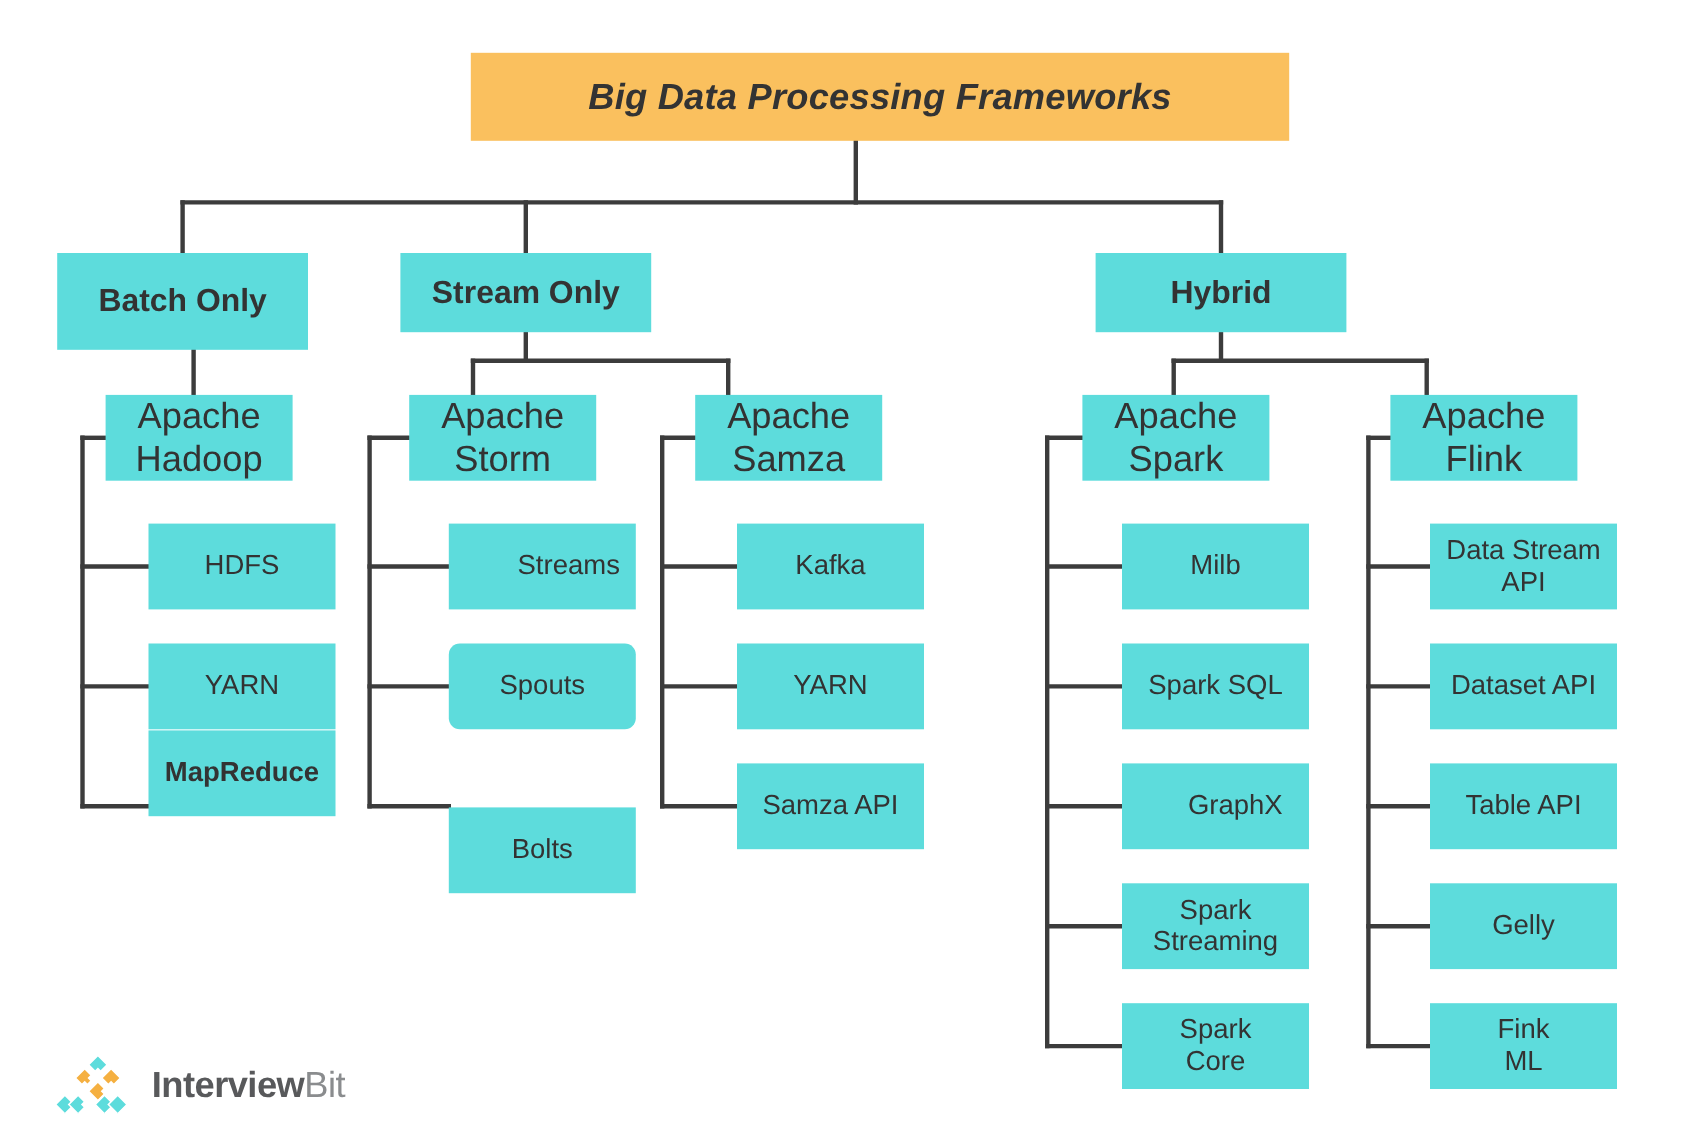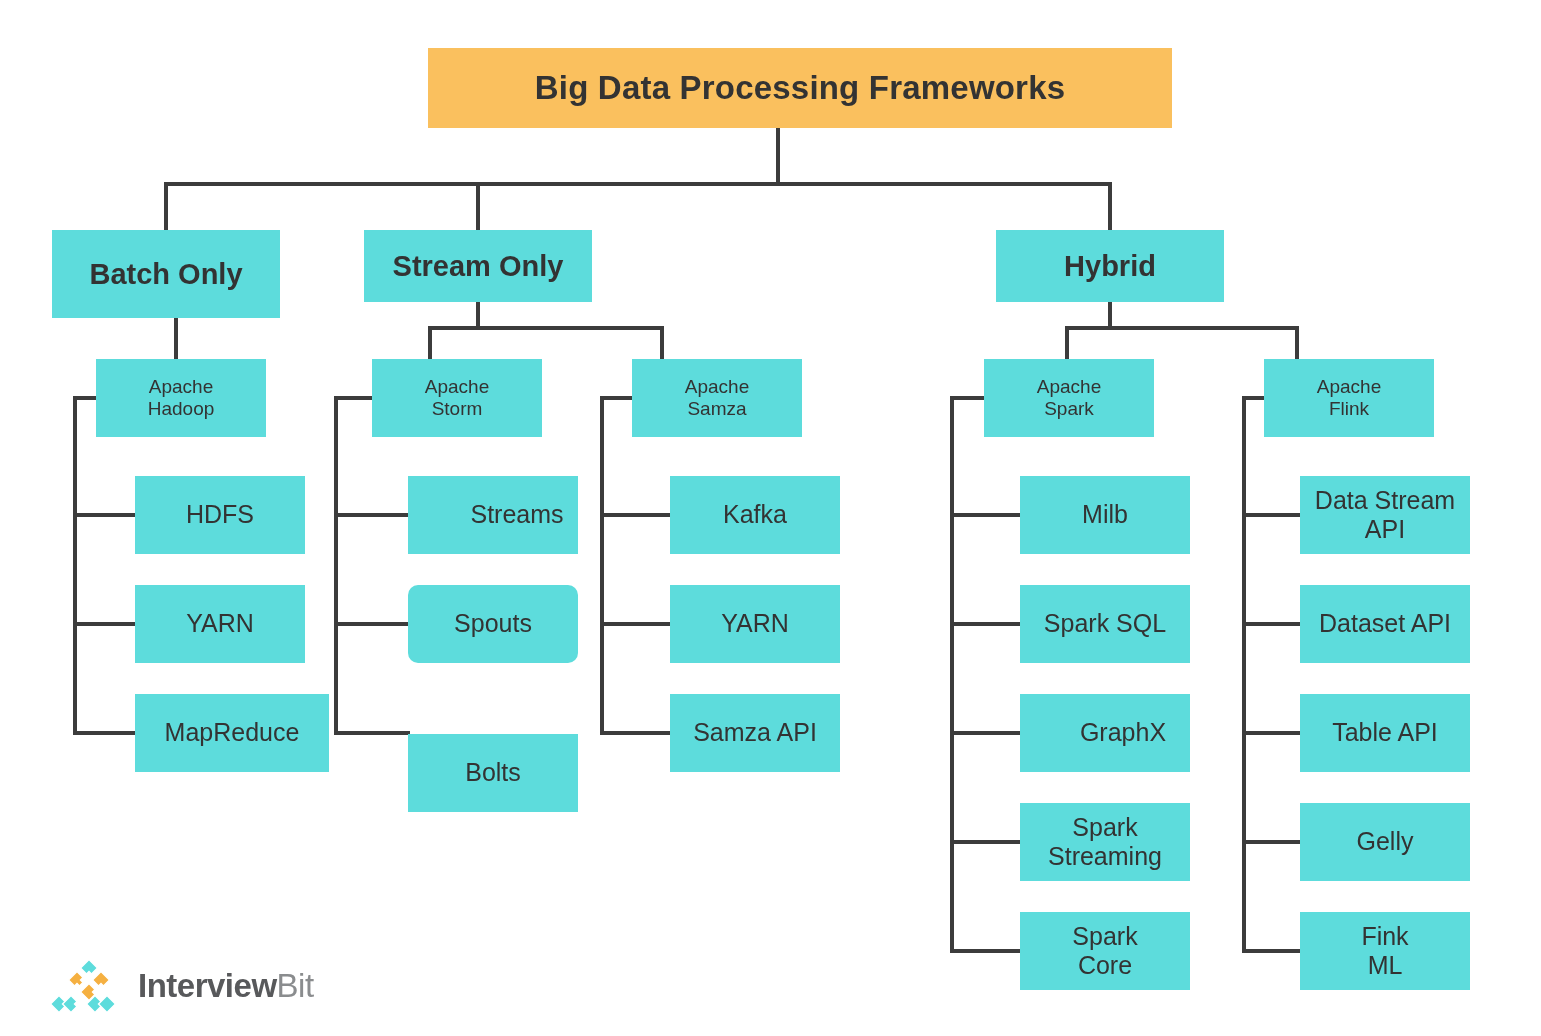--- a/index.html
+++ b/index.html
@@ -34,30 +34,31 @@
     box-sizing: border-box;
     color: #333333;
     line-height: 1.18;
     white-space: pre-line;
   }
   .node.root {
     background: #fac05e;
     font-weight: bold;
     font-size: 33px;
     letter-spacing: .2px;
+    font-style: italic;
   }
   .node.cat {
     background: #5ddcdc;
     font-weight: bold;
     font-size: 29px;
   }
   .node.framework {
     background: #5ddcdc;
     font-weight: normal;
-    font-size: 19px;
+    font-size: 33px;
   }
   .node.leaf {
     background: #5ddcdc;
     font-weight: normal;
     font-size: 25px;
   }
   
   #logo {
     position: absolute;
     left: 50px;
@@ -157,21 +158,21 @@
 Storm</div>
   <div class="node framework" style="left:632px;top:359px;width:170px;height:78px;">Apache
 Samza</div>
   <div class="node framework" style="left:984px;top:359px;width:170px;height:78px;">Apache
 Spark</div>
   <div class="node framework" style="left:1264px;top:359px;width:170px;height:78px;">Apache
 Flink</div>
 
   <div class="node leaf" style="left:135px;top:476px;width:170px;height:78px;">HDFS</div>
   <div class="node leaf" style="left:135px;top:585px;width:170px;height:78px;">YARN</div>
-  <div class="node leaf" style="left:135px;top:694px;width:194px;height:78px;">MapReduce</div>
+  <div class="node leaf" style="left:135px;top:664px;width:170px;height:78px;font-weight:bold;">MapReduce</div>
 
   <div class="node leaf" style="left:408px;top:476px;width:170px;height:78px;padding-left:48px;">Streams</div>
   <div class="node leaf" style="left:408px;top:585px;width:170px;height:78px;border-radius:10px;">Spouts</div>
   <div class="node leaf" style="left:408px;top:694px;width:170px;height:78px;margin-top:40px;">Bolts</div>
 
   <div class="node leaf" style="left:670px;top:476px;width:170px;height:78px;">Kafka</div>
   <div class="node leaf" style="left:670px;top:585px;width:170px;height:78px;">YARN</div>
   <div class="node leaf" style="left:670px;top:694px;width:170px;height:78px;">Samza API</div>
 
   <div class="node leaf" style="left:1020px;top:476px;width:170px;height:78px;">Milb</div>

